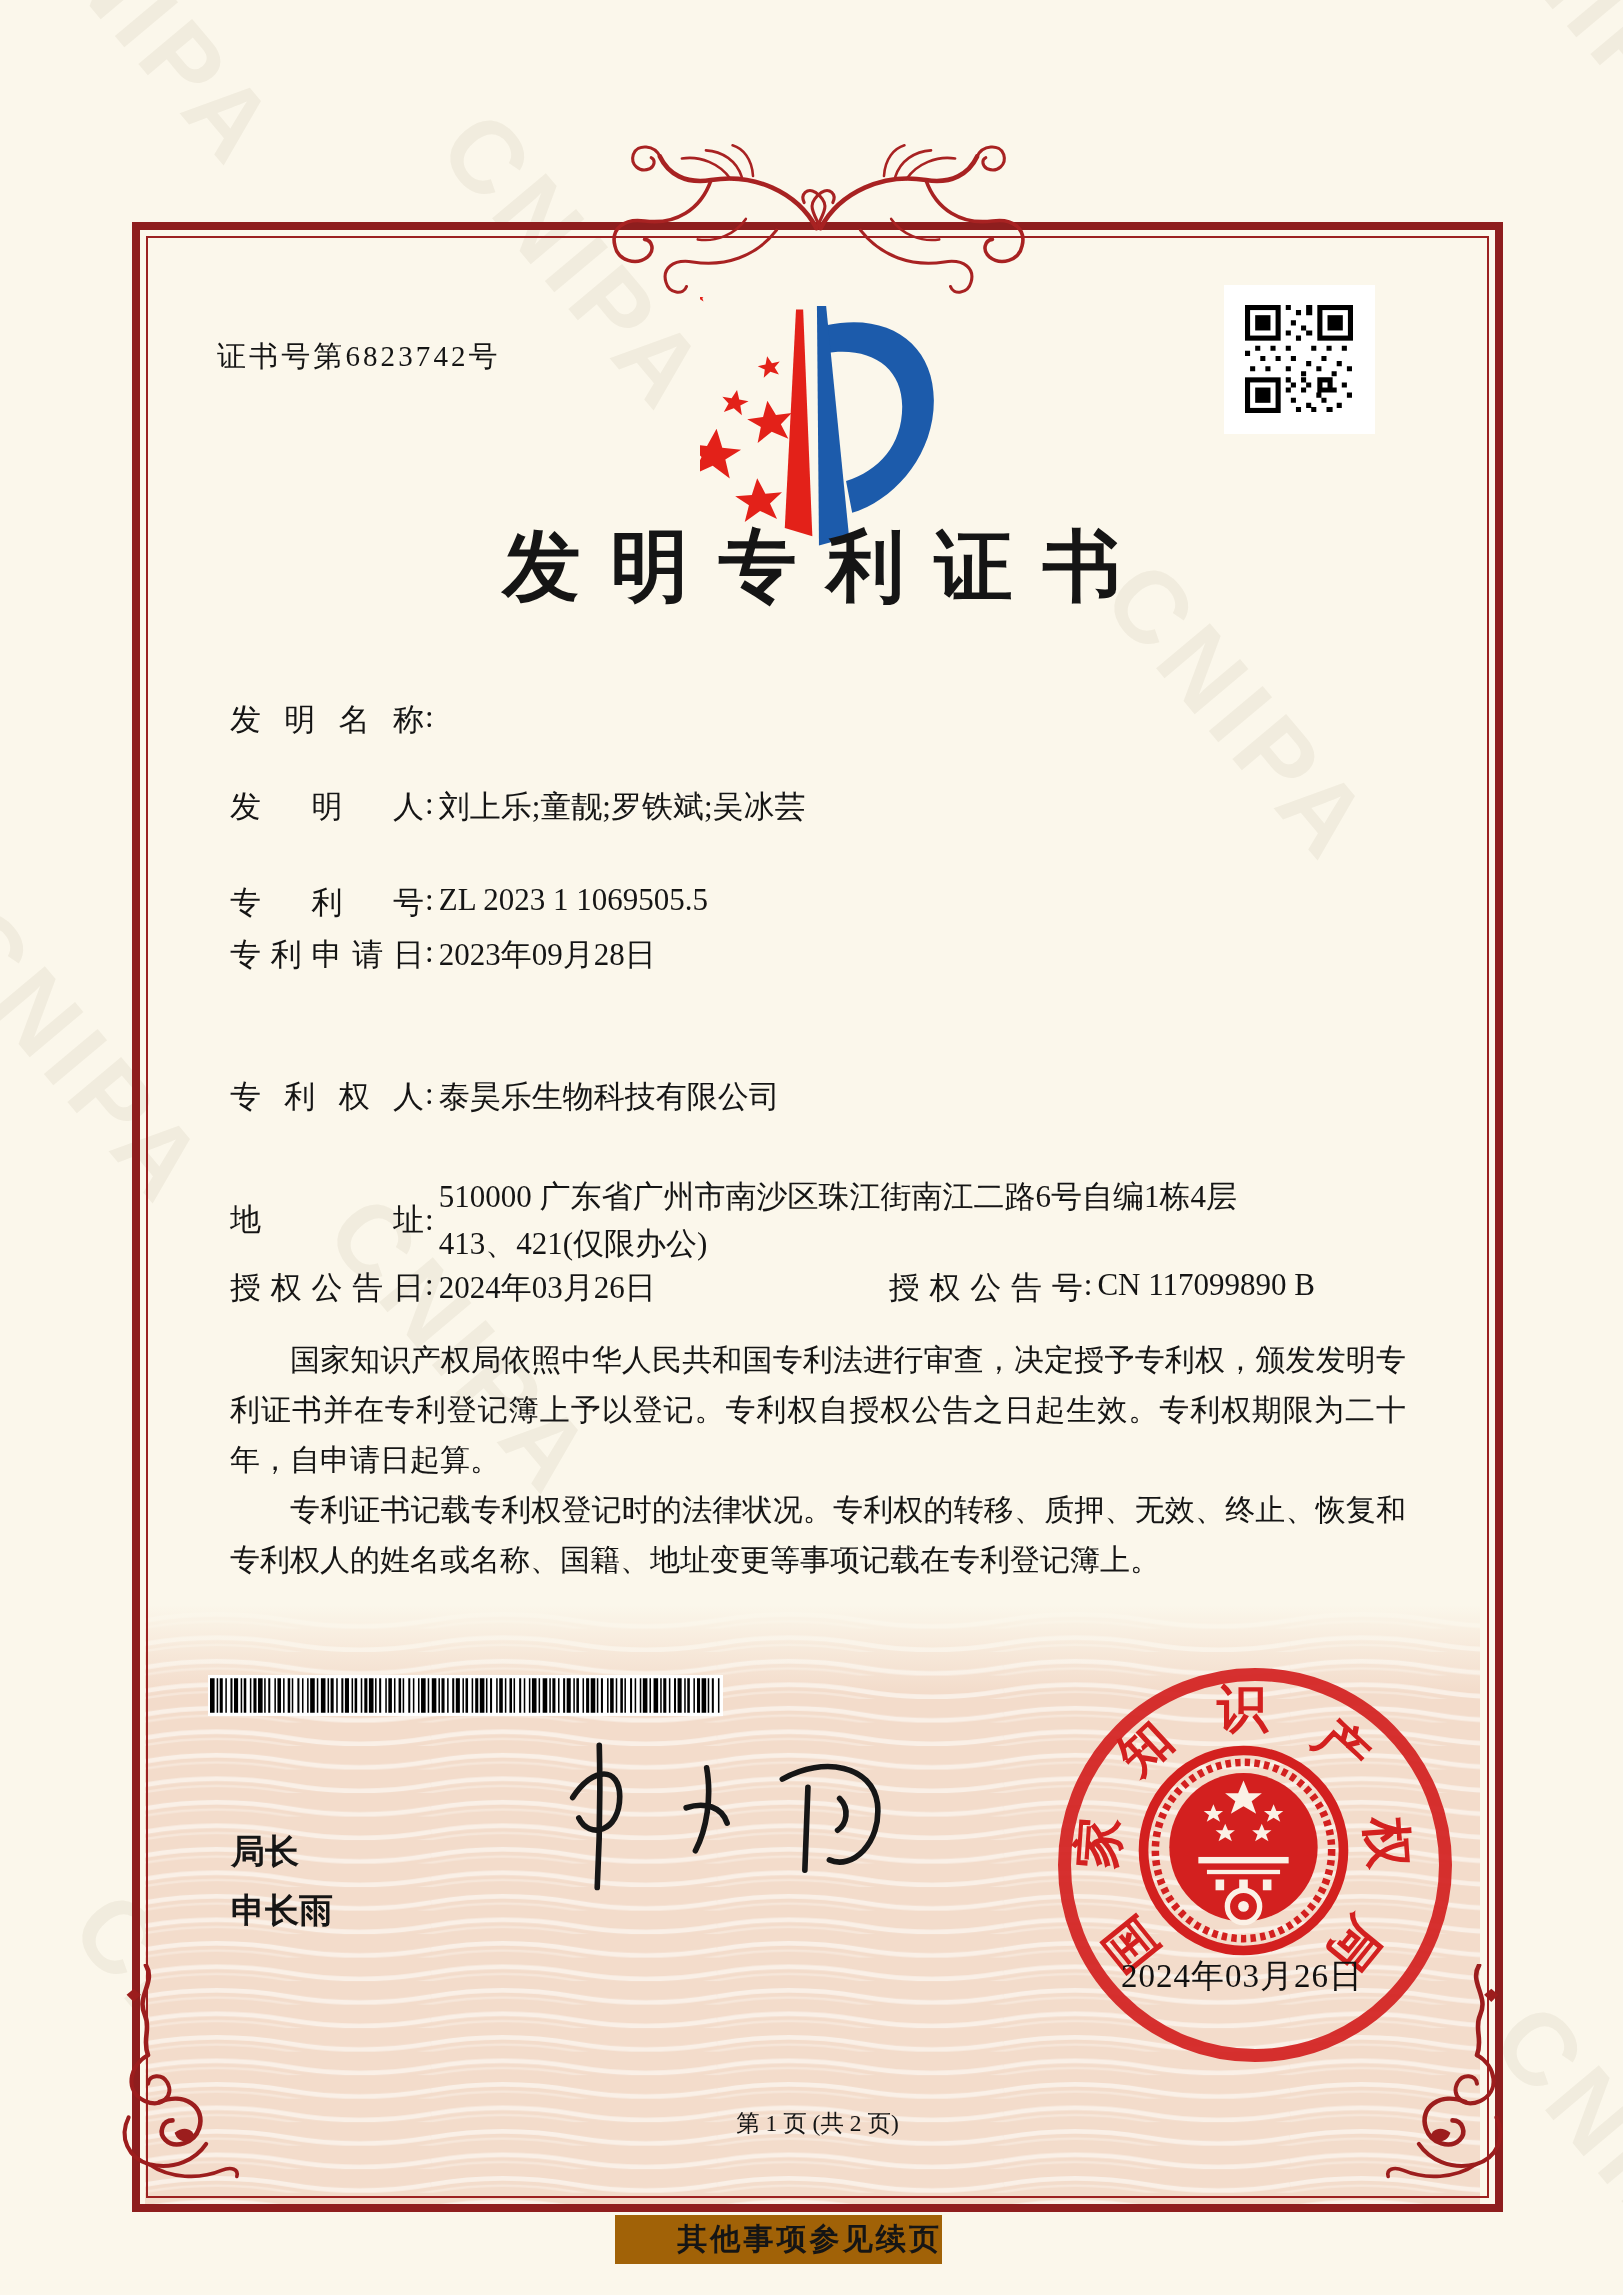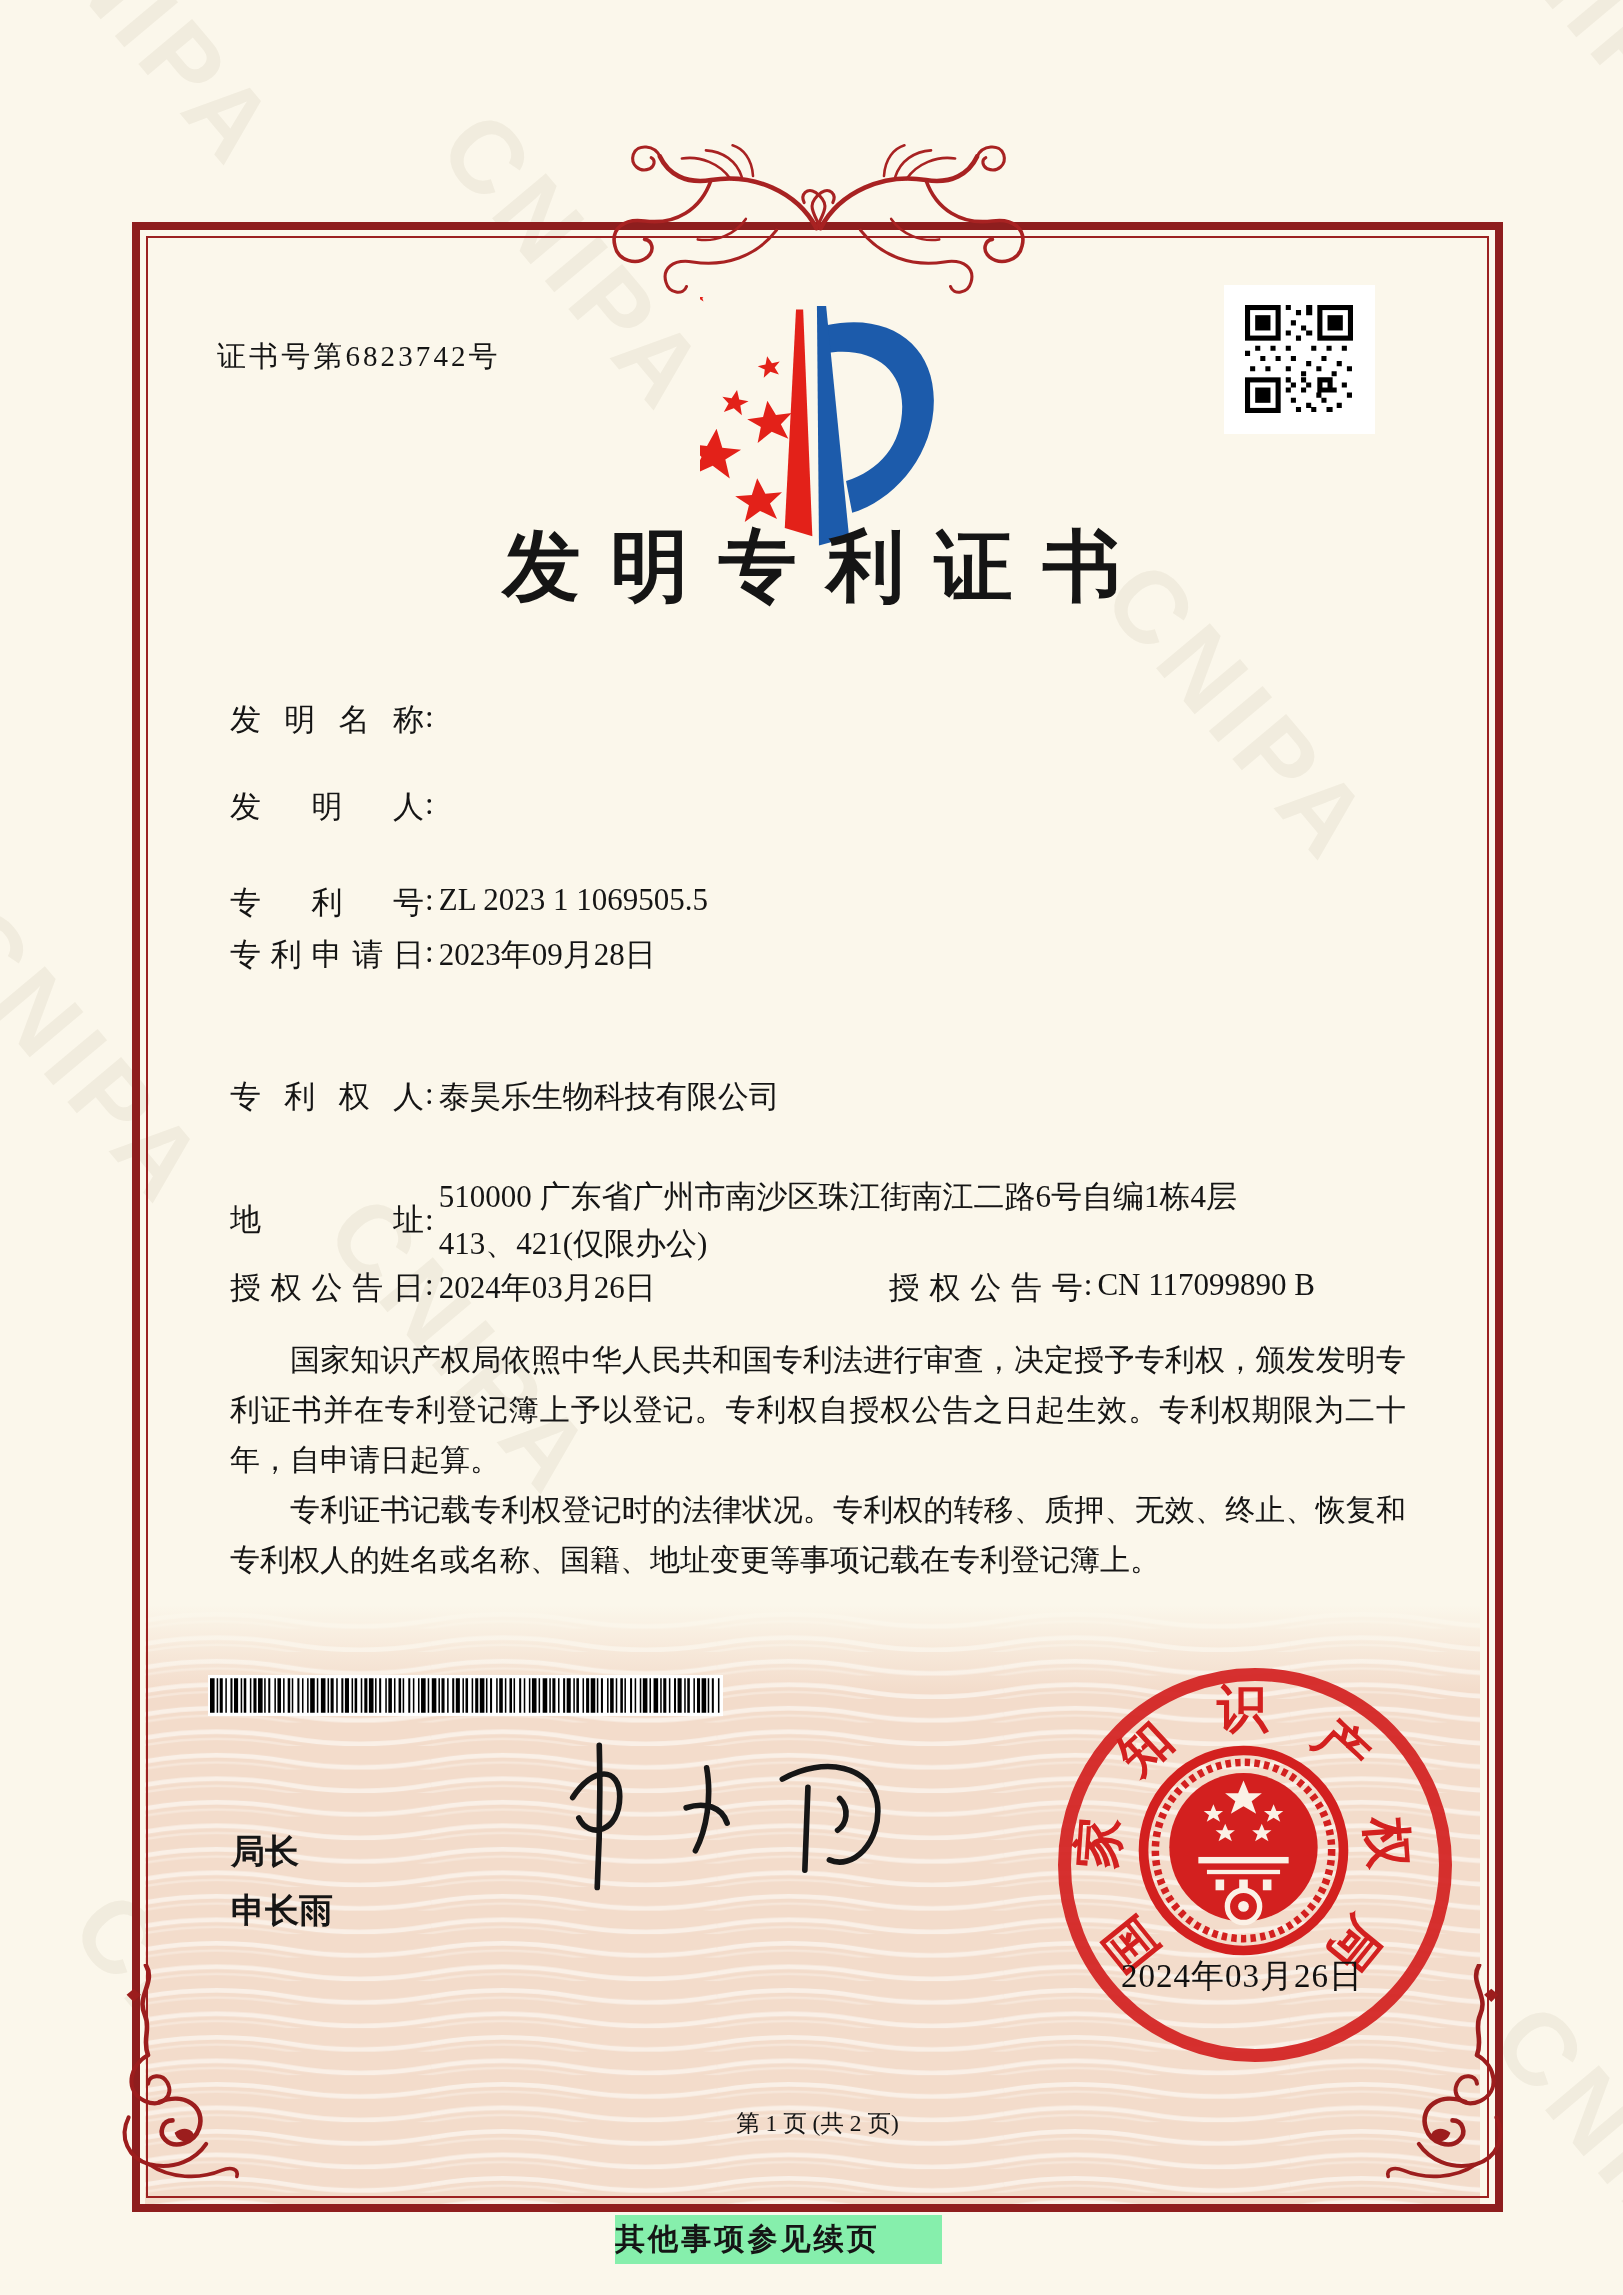--- a/index.html
+++ b/index.html
@@ -31,22 +31,22 @@
   .flabel{display:inline-block;width:194px;text-align:justify;text-align-last:justify;}
   .fcolon{display:inline-block;margin:0 5.1px 0 1px;}
   .fvalue{display:inline-block;white-space:nowrap;}
   .fvalue.wrap{white-space:normal;width:828px;line-height:47px;}
 
   .paras{position:absolute;left:230px;top:1335px;width:1176px;font-size:30px;
       line-height:50px;text-align:justify;}
   .paras p{margin:0;text-indent:2em;}
 
   .pageinfo{position:absolute;left:132px;top:2107px;width:1371px;text-align:center;font-size:23.5px;}
-  .contband{position:absolute;left:615px;top:2215px;width:327px;height:49px;background:#86efac;
-      display:flex;align-items:center;justify-content:flex-start;}
+  .contband{position:absolute;left:615px;top:2215px;width:327px;height:49px;background:#a16207;
+      display:flex;align-items:center;justify-content:flex-end;}
   .contband span{font-size:30px;font-weight:bold;letter-spacing:3.1px;}
 
   .director{position:absolute;left:231px;font-size:34px;font-weight:bold;
       font-family:"Liberation Sans","DejaVu Sans",sans-serif;}
 
   
   .seal-ring{position:absolute;left:1058px;top:1668px;width:368px;height:368px;
       border:13.3px solid rgba(211,32,31,0.92);border-radius:50%;}
   .seal-chars{position:absolute;left:1048px;top:1658px;width:389px;height:389px;}
   .seal-chars span{position:absolute;left:50%;top:50%;font-size:51px;font-weight:bold;
@@ -165,20 +165,21 @@
 
   <div class="title">发明专利证书</div>
 
   <div class="frow" style="top:699px;">
     <span class="flabel">发明名称</span>
       <span class="fcolon">:</span>
   </div>
   <div class="frow" style="top:786px;">
     <span class="flabel">发明人</span>
       <span class="fcolon">:</span>
+    <span class="fvalue">刘上乐;童靓;罗铁斌;吴冰芸</span>
   </div>
   <div class="frow" style="top:882px;">
     <span class="flabel">专利号</span>
       <span class="fcolon">:</span>
     <span class="fvalue">ZL 2023 1 1069505.5</span>
   </div>
   <div class="frow" style="top:934px;justify-content:space-between;">
     <span class="flabel">专利申请日</span>
       <span class="fcolon">:</span>
     <span class="fvalue">2023年09月28日</span>

